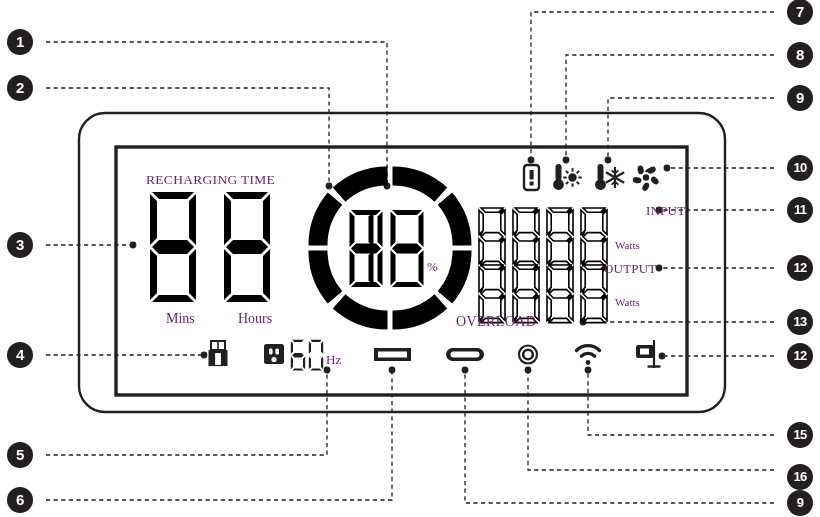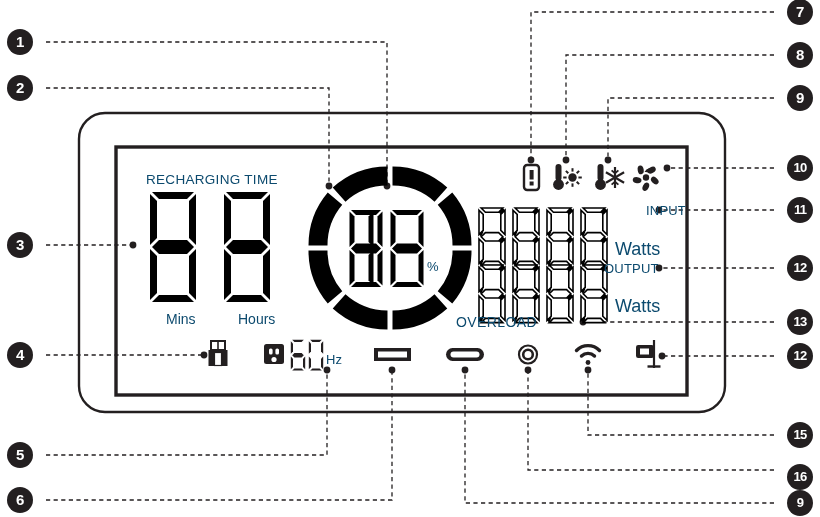--- a/index.html
+++ b/index.html
@@ -50,28 +50,28 @@
     line-height: 26px;
     text-align: center;
     letter-spacing: -0.3px;
     user-select: none;
   }
   .bubble.wide { font-size: 13px; letter-spacing: -0.8px; }
 
   
   .lcd-label {
     position: absolute;
-    font-family: Liberation Sans, sans-serif;
-    color: #0c4a6e;
+    font-family: Liberation Serif, serif;
+    color: #701a75;
     white-space: nowrap;
     user-select: none;
   }
   #lbl-recharging { font-size: 13.5px; letter-spacing: 0.3px; }
   #lbl-mins, #lbl-hours { font-size: 14px; }
-  #lbl-watts-in, #lbl-watts-out { font-size: 18px; }
+  #lbl-watts-in, #lbl-watts-out { font-size: 11px; }
   #lbl-input, #lbl-output { font-size: 13px; letter-spacing: 0.2px; }
   #lbl-overload { font-size: 14px; letter-spacing: 0.4px; }
   #lbl-hz { font-size: 13px; letter-spacing: 0.2px; }
   #lbl-pct { font-size: 13px; }
 </style>
 </head>
 <body>
 
 <div id="stage">
 

